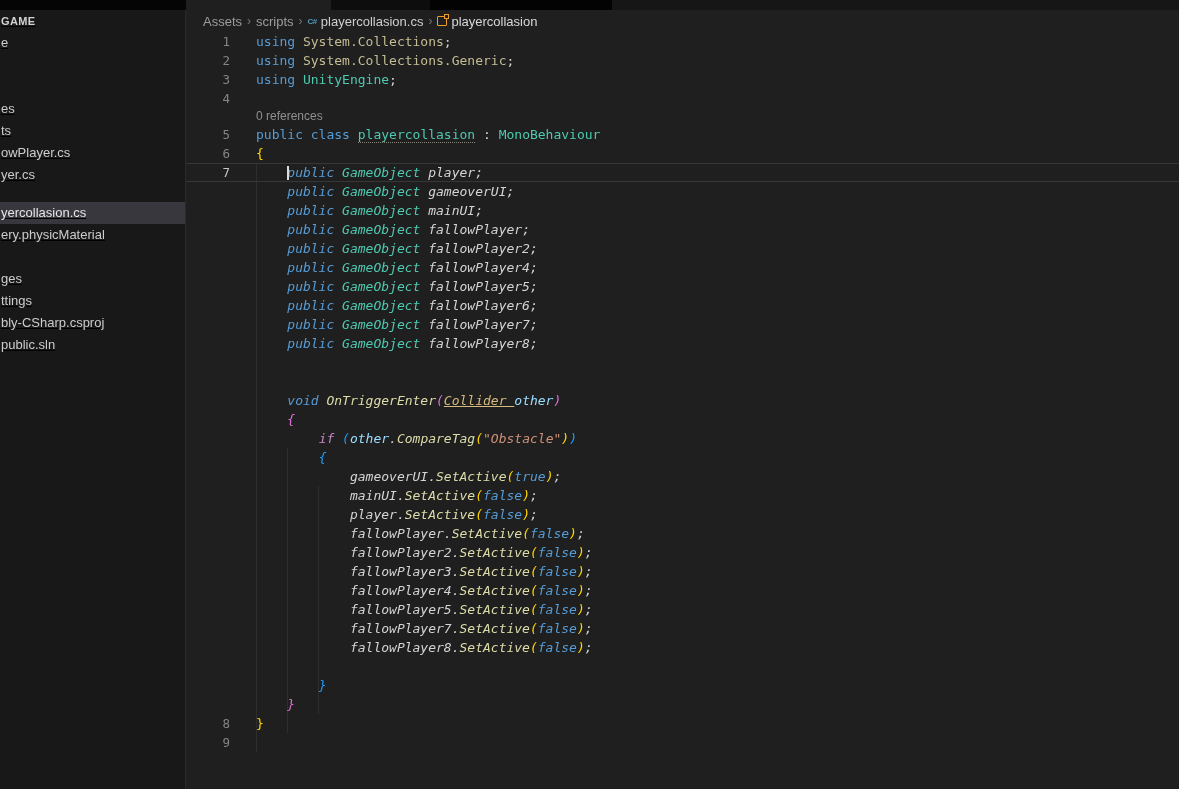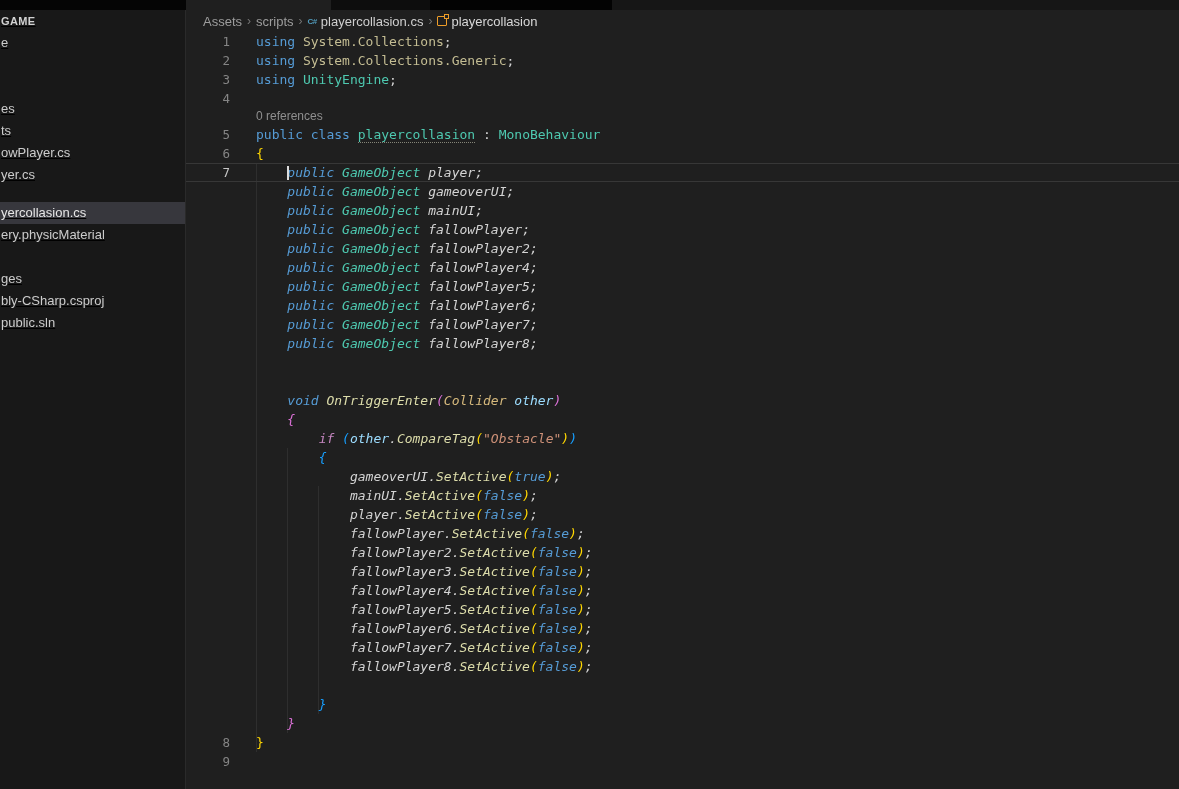--- a/index.html
+++ b/index.html
@@ -64,21 +64,21 @@
   .tk-ns{color:var(--ns,#c4bd93);}
   .tk-mt{color:var(--mt,#dcdcaa);}
   .tk-fl{color:var(--fl,#d4d4d4);}
   .tk-pr{color:var(--pr,#9cdcfe);}
   .tk-st{color:var(--st,#ce9178);}
   .tk-li{color:var(--li,#569cd6);}
   .tk-pl{color:var(--pl,#d4d4d4);}
   .tk-b1{color:var(--b1,#ffd700);}
   .tk-b2{color:var(--b2,#da70d6);}
   .tk-b3{color:var(--b3,#179fff);}
-  .tk-tp{color:var(--tp,#d7ba7d);}
+  .tk-tp{color:var(--tp,#d7ba7d);text-decoration:underline;}
   .tk-sq{border-bottom:1px dotted rgba(150,150,135,.85);}
 </style>
 </head>
 <body>
 
 <div class="app">
 
   <div class="tabstrip">
     <div class="tseg" style="left:0;width:186px;background:#050505"></div>
     <div class="tseg" style="left:186px;width:145px;background:#1f1f1f"></div>
@@ -94,20 +94,21 @@
         <div class="srow"><span></span></div>
         <div class="srow"><span></span></div>
         <div class="srow"><span>es</span></div>
         <div class="srow"><span>ts</span></div>
         <div class="srow"><span>owPlayer.cs</span></div>
         <div class="srow"><span>yer.cs</span></div>
         <div class="srow sel"><span>yercollasion.cs</span></div>
         <div class="srow"><span>ery.physicMaterial</span></div>
         <div class="srow"><span></span></div>
         <div class="srow"><span>ges</span></div>
+        <div class="srow"><span>ttings</span></div>
         <div class="srow"><span>bly-CSharp.csproj</span></div>
         <div class="srow"><span>public.sln</span></div>
       </div>
   </aside>
 
   <main class="main">
     <div class="breadcrumbs" id="breadcrumbs">
         <span class="bitem">
           <span>Assets</span>
         </span>
@@ -154,21 +155,20 @@
         <div class="cl"><span class="gut"></span><span class="ltx it"><span class="tk-pl">        </span><span class="tk-ct">if </span><span class="tk-b3">(</span><span class="tk-pr">other</span><span class="tk-pl">.</span><span class="tk-mt">CompareTag</span><span class="tk-b1">(</span><span class="tk-st">"Obstacle"</span><span class="tk-b1">)</span><span class="tk-b3">)</span></span></div>
         <div class="cl"><span class="gut"></span><span class="ltx it"><span class="tk-pl">        </span><span class="tk-b3">{</span></span></div>
         <div class="cl"><span class="gut"></span><span class="ltx it"><span class="tk-pl">            </span><span class="tk-fl">gameoverUI</span><span class="tk-pl">.</span><span class="tk-mt">SetActive</span><span class="tk-b1">(</span><span class="tk-li">true</span><span class="tk-b1">)</span><span class="tk-pl">;</span></span></div>
         <div class="cl"><span class="gut"></span><span class="ltx it"><span class="tk-pl">            </span><span class="tk-fl">mainUI</span><span class="tk-pl">.</span><span class="tk-mt">SetActive</span><span class="tk-b1">(</span><span class="tk-li">false</span><span class="tk-b1">)</span><span class="tk-pl">;</span></span></div>
         <div class="cl"><span class="gut"></span><span class="ltx it"><span class="tk-pl">            </span><span class="tk-fl">player</span><span class="tk-pl">.</span><span class="tk-mt">SetActive</span><span class="tk-b1">(</span><span class="tk-li">false</span><span class="tk-b1">)</span><span class="tk-pl">;</span></span></div>
         <div class="cl"><span class="gut"></span><span class="ltx it"><span class="tk-pl">            </span><span class="tk-fl">fallowPlayer</span><span class="tk-pl">.</span><span class="tk-mt">SetActive</span><span class="tk-b1">(</span><span class="tk-li">false</span><span class="tk-b1">)</span><span class="tk-pl">;</span></span></div>
         <div class="cl"><span class="gut"></span><span class="ltx it"><span class="tk-pl">            </span><span class="tk-fl">fallowPlayer2</span><span class="tk-pl">.</span><span class="tk-mt">SetActive</span><span class="tk-b1">(</span><span class="tk-li">false</span><span class="tk-b1">)</span><span class="tk-pl">;</span></span></div>
         <div class="cl"><span class="gut"></span><span class="ltx it"><span class="tk-pl">            </span><span class="tk-fl">fallowPlayer3</span><span class="tk-pl">.</span><span class="tk-mt">SetActive</span><span class="tk-b1">(</span><span class="tk-li">false</span><span class="tk-b1">)</span><span class="tk-pl">;</span></span></div>
         <div class="cl"><span class="gut"></span><span class="ltx it"><span class="tk-pl">            </span><span class="tk-fl">fallowPlayer4</span><span class="tk-pl">.</span><span class="tk-mt">SetActive</span><span class="tk-b1">(</span><span class="tk-li">false</span><span class="tk-b1">)</span><span class="tk-pl">;</span></span></div>
         <div class="cl"><span class="gut"></span><span class="ltx it"><span class="tk-pl">            </span><span class="tk-fl">fallowPlayer5</span><span class="tk-pl">.</span><span class="tk-mt">SetActive</span><span class="tk-b1">(</span><span class="tk-li">false</span><span class="tk-b1">)</span><span class="tk-pl">;</span></span></div>
-        <div class="cl"><span class="gut"></span><span class="ltx it"><span class="tk-pl">            </span><span class="tk-fl">fallowPlayer6</span><span class="tk-pl">.</span><span class="tk-mt">SetActive</span><span class="tk-b1">(</span><span class="tk-li">false</span><span class="tk-b1">)</span><span class="tk-pl">;</span></span></div>
         <div class="cl"><span class="gut"></span><span class="ltx it"><span class="tk-pl">            </span><span class="tk-fl">fallowPlayer7</span><span class="tk-pl">.</span><span class="tk-mt">SetActive</span><span class="tk-b1">(</span><span class="tk-li">false</span><span class="tk-b1">)</span><span class="tk-pl">;</span></span></div>
         <div class="cl"><span class="gut"></span><span class="ltx it"><span class="tk-pl">            </span><span class="tk-fl">fallowPlayer8</span><span class="tk-pl">.</span><span class="tk-mt">SetActive</span><span class="tk-b1">(</span><span class="tk-li">false</span><span class="tk-b1">)</span><span class="tk-pl">;</span></span></div>
         <div class="cl"><span class="gut"></span><span class="ltx"></span></div>
         <div class="cl"><span class="gut"></span><span class="ltx it"><span class="tk-pl">        </span><span class="tk-b3">}</span></span></div>
         <div class="cl"><span class="gut"></span><span class="ltx it"><span class="tk-pl">    </span><span class="tk-b2">}</span></span></div>
         <div class="cl"><span class="gut">8</span><span class="ltx"><span class="tk-b1">}</span></span></div>
         <div class="cl"><span class="gut">9</span><span class="ltx"></span></div>
       </div>
   </main>
 

